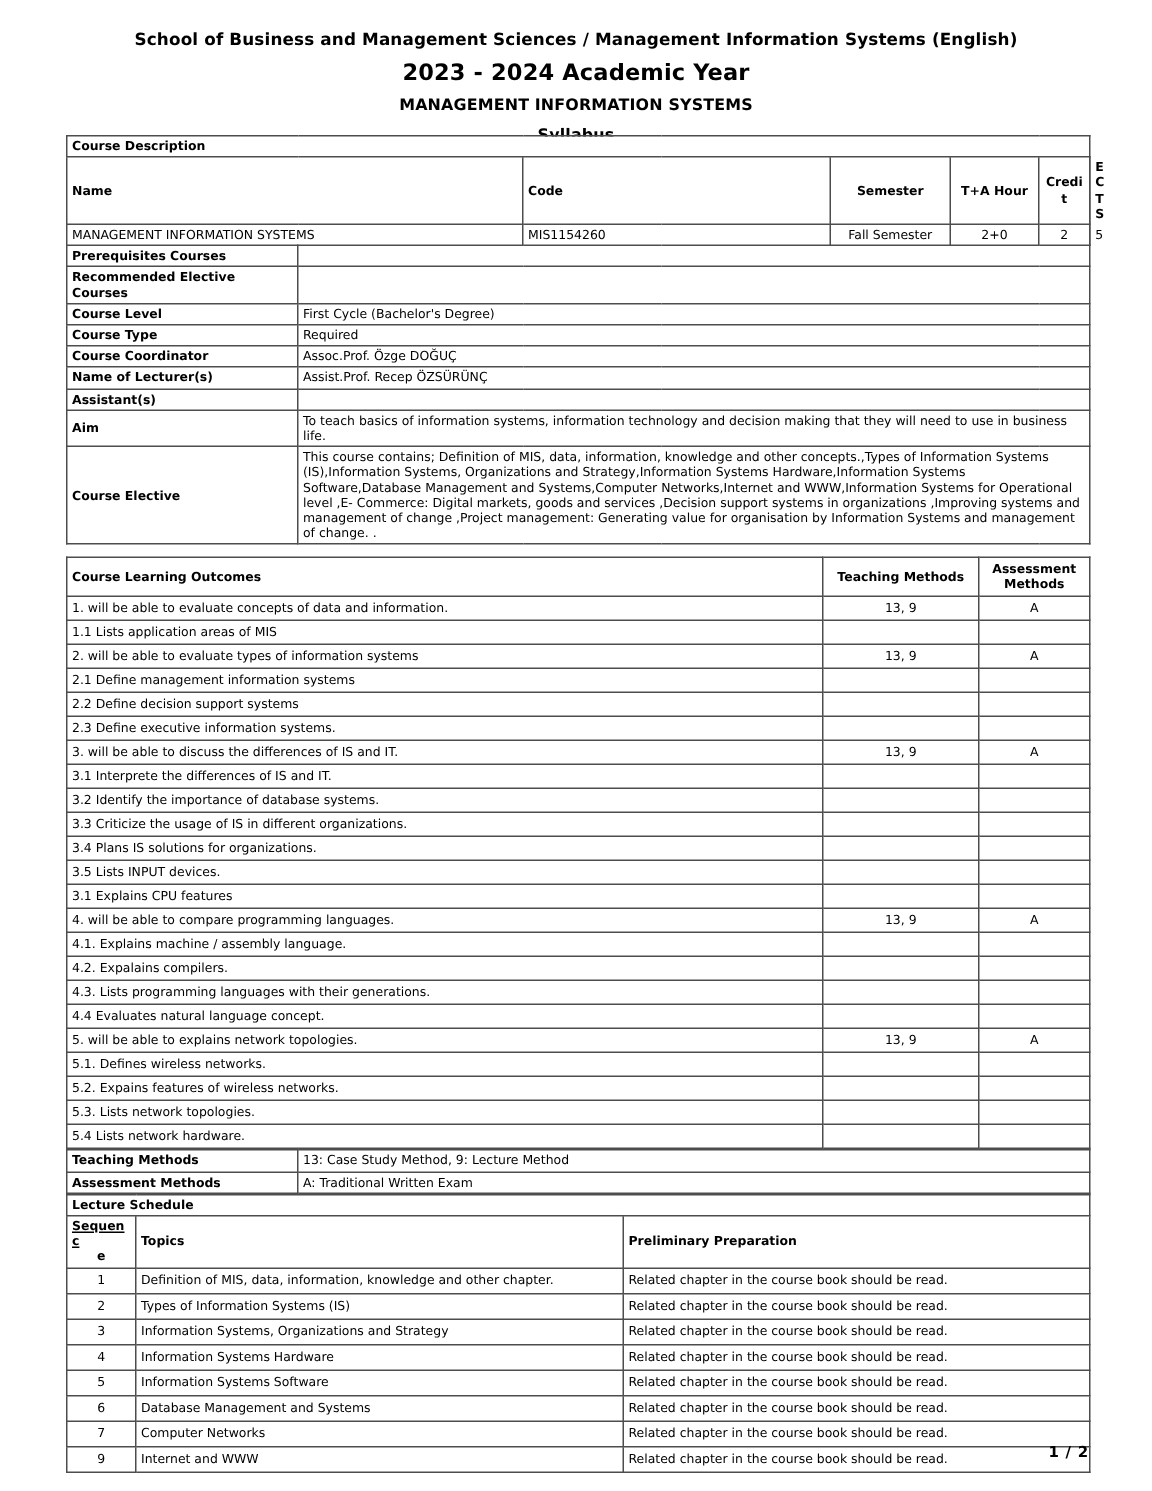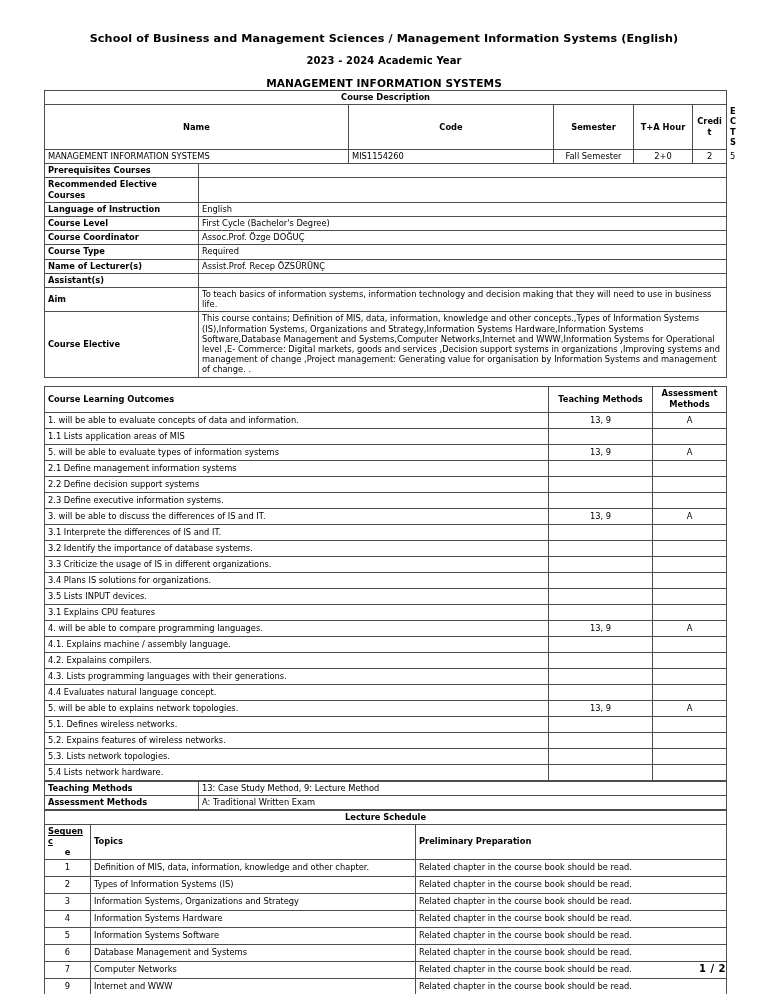--- a/index.html
+++ b/index.html
@@ -21,25 +21,25 @@
     height: 994px;
     box-sizing: border-box;
   }
   .header-block {
     padding-top: 21px;
     text-align: center;
   }
   .header-line {
     font-weight: bold;
     line-height: 1.0;
-    margin: 12px 0 9px 0;
+    margin: 0 0 9px 0;
     letter-spacing: 0.1px;
   }
   .header-line.l1 { font-size: 11.2px; }
-  .header-line.l2 { font-size: 10px; }
+  .header-line.l2 { font-size: 15px; }
   .header-line.l3 { font-size: 10.6px; }
   .header-line.l4 { font-size: 10.6px; margin-bottom: 0; }
 
   .tablewrap {
     position: absolute;
     left: 44px;
     top: 90px;
     width: 682px;
   }
   table.doc {
@@ -52,21 +52,20 @@
     padding: 1px 3px 2px 3px;
     font-size: 8.3px;
     line-height: 1.23;
     vertical-align: middle;
     background: #ffffff;
     word-wrap: break-word;
   }
   td.hdr {
     font-weight: bold;
     font-size: 8.6px;
-    text-align: center;
   }
   td.lbl {
     font-weight: bold;
     font-size: 8.6px;
   }
   td.ctr { text-align: center; }
   .rowh { height: 14px; }
   td.content-cell {
     line-height: 1.33;
     padding-top: 2px;
@@ -159,34 +158,30 @@
 
         <tr class="rowh">
           <td class="lbl">Prerequisites Courses</td>
           <td colspan="6"></td>
         </tr>
         <tr class="rowh">
           <td class="lbl">Recommended Elective Courses</td>
           <td colspan="6"></td>
         </tr>
         <tr class="rowh">
-          <td class="lbl">Language of Instruction</td>
-          <td colspan="6">English</td>
-        </tr>
-        <tr class="rowh">
           <td class="lbl">Course Level</td>
           <td colspan="6">First Cycle (Bachelor's Degree)</td>
         </tr>
         <tr class="rowh">
+          <td class="lbl">Course Type</td>
+          <td colspan="6">Required</td>
+        </tr>
+        <tr class="rowh">
           <td class="lbl">Course Coordinator</td>
           <td colspan="6">Assoc.Prof. Özge DOĞUÇ</td>
-        </tr>
-        <tr class="rowh">
-          <td class="lbl">Course Type</td>
-          <td colspan="6">Required</td>
         </tr>
         <tr class="rowh">
           <td class="lbl">Name of Lecturer(s)</td>
           <td colspan="6">Assist.Prof. Recep ÖZSÜRÜNÇ</td>
         </tr>
         <tr class="rowh">
           <td class="lbl">Assistant(s)</td>
           <td colspan="6"></td>
         </tr>
         <tr class="rowh">
@@ -219,21 +214,21 @@
             <td class="outcome">1. will be able to evaluate concepts of data and information.</td>
             <td class="outcome ctr">13, 9</td>
             <td class="outcome ctr">A</td>
           </tr>
         <tr>
             <td class="outcome">1.1 Lists application areas of MIS</td>
             <td class="outcome ctr"></td>
             <td class="outcome ctr"></td>
           </tr>
         <tr>
-            <td class="outcome">5. will be able to evaluate types of information systems</td>
+            <td class="outcome">2. will be able to evaluate types of information systems</td>
             <td class="outcome ctr">13, 9</td>
             <td class="outcome ctr">A</td>
           </tr>
         <tr>
             <td class="outcome">2.1 Define management information systems</td>
             <td class="outcome ctr"></td>
             <td class="outcome ctr"></td>
           </tr>
         <tr>
             <td class="outcome">2.2 Define decision support systems</td>

